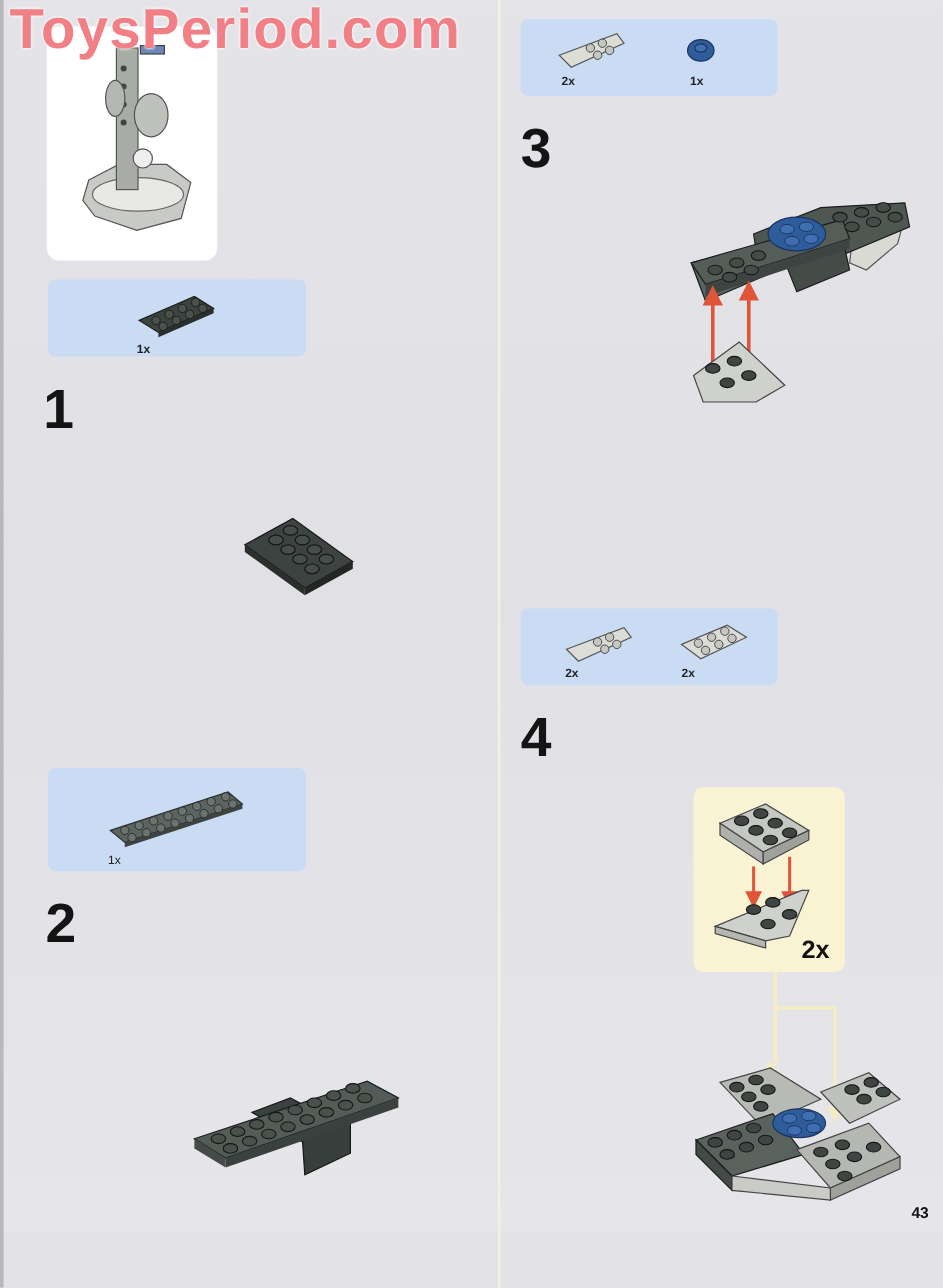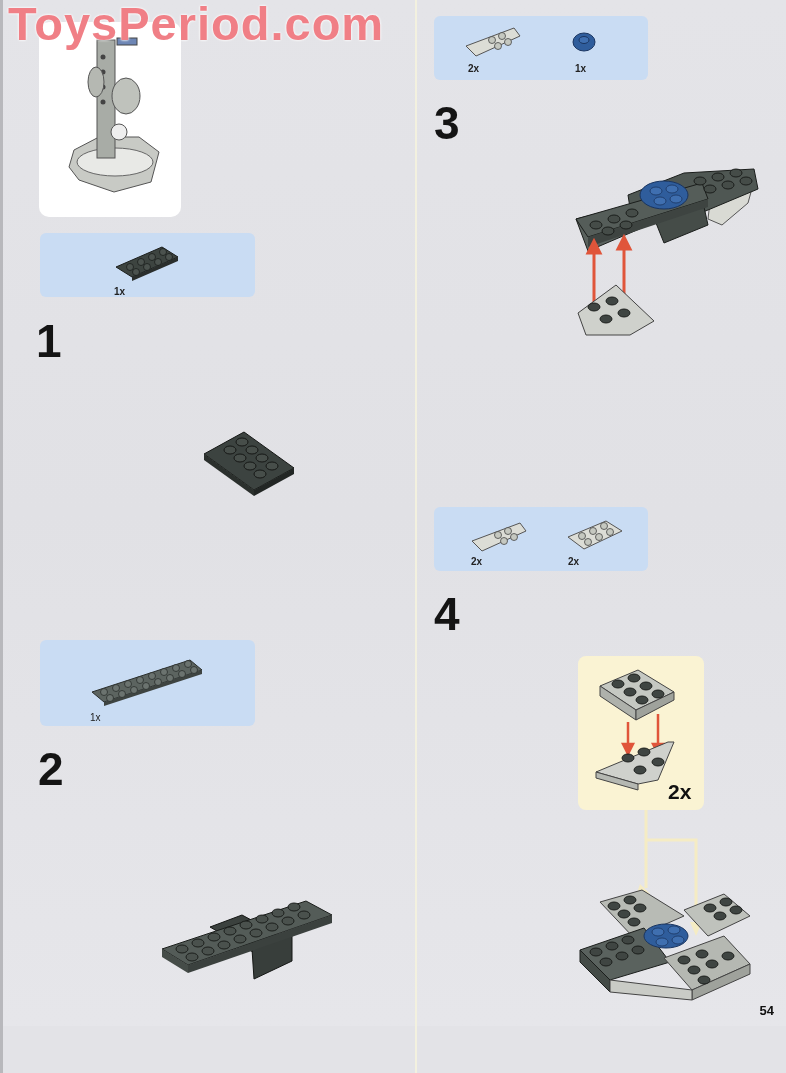--- a/index.html
+++ b/index.html
@@ -288,14 +288,14 @@
         <ellipse cx="64" cy="140" rx="6" ry="4"></ellipse>
       <ellipse cx="110" cy="150" rx="6" ry="4"></ellipse>
         <ellipse cx="128" cy="144" rx="6" ry="4"></ellipse>
       <ellipse cx="120" cy="160" rx="6" ry="4"></ellipse>
         <ellipse cx="138" cy="154" rx="6" ry="4"></ellipse>
         <ellipse cx="154" cy="146" rx="6" ry="4"></ellipse>
       <ellipse cx="130" cy="170" rx="6" ry="4"></ellipse>
     </g>
   </svg>
 
-  <div class="page-num">54</div>
+  <div class="page-num">43</div>
 </div>
 
 </body></html>

